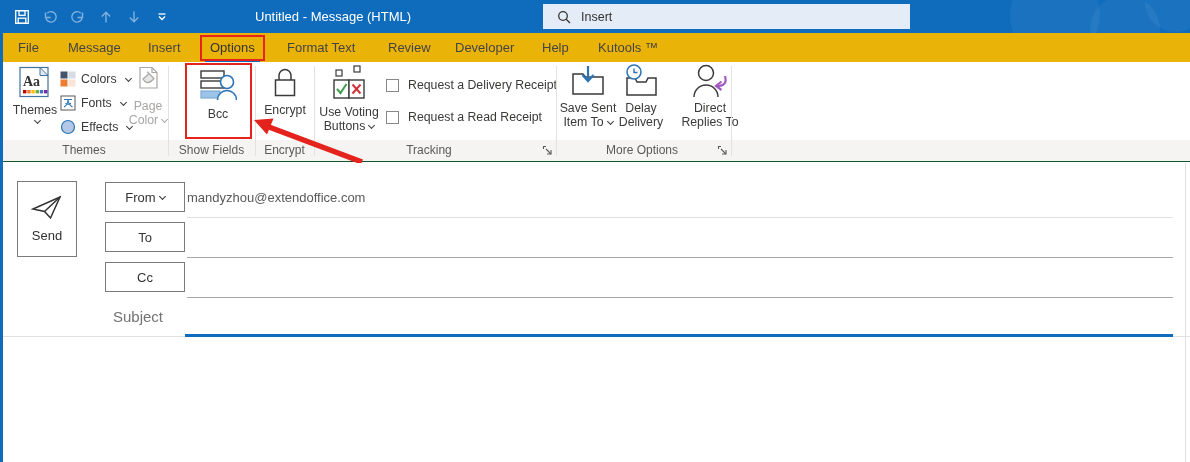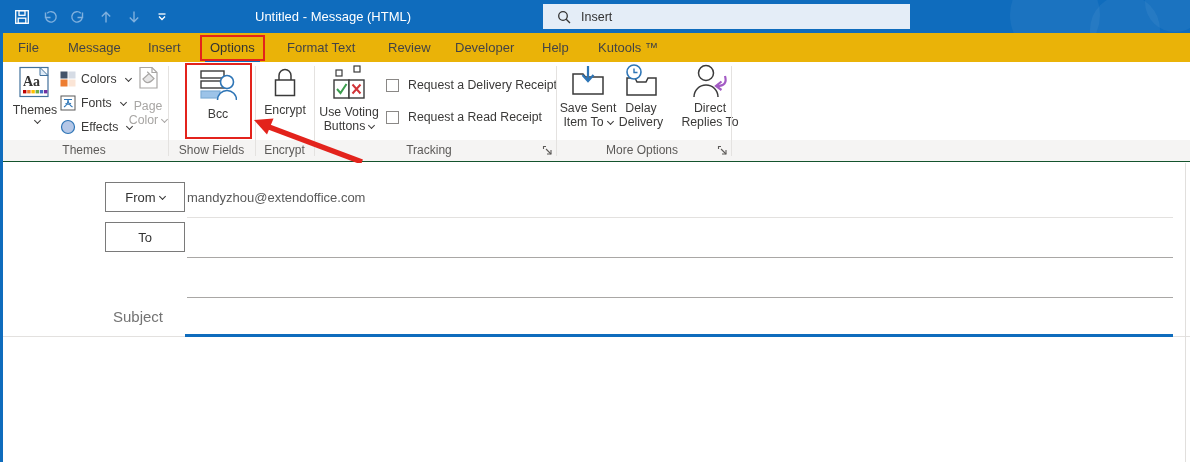--- a/index.html
+++ b/index.html
@@ -318,28 +318,40 @@
     </span>
     <div class="vsep vs5"></div>
 
     <svg class="annot-arrow" width="126" height="60" viewBox="0 0 126 60">
       <line x1="116" y1="52" x2="23" y2="17" stroke="#E3231C" stroke-width="5.5"></line>
       <polygon points="8,10 27.5,8.5 21,24.5" fill="#E3231C"></polygon>
     </svg>
   </div>
 
   <div class="compose">
+    <button class="send-btn">
+      <span>
+        <svg width="34" height="26" viewBox="0 0 34 26" fill="none" stroke="#333" stroke-width="1.5">
+          <path d="M3 14 L30 2 L20.5 23 L14.5 16.5 Z"></path>
+          <path d="M14.5 16.5 L30 2"></path>
+        </svg>
+      </span>
+      <span>Send</span>
+    </button>
 
     <button class="field-btn fb-from">
       <span>From</span>
       <span class="chev"></span>
     </button>
     <button class="field-btn fb-to">
       <span>To</span>
     </button>
+    <button class="field-btn fb-cc">
+      <span>Cc</span>
+    </button>
 
     <div class="field-input fi-from"></div>
     <div class="from-value">mandyzhou@extendoffice.com</div>
     <div class="field-line fl-from"></div>
 
     <div class="field-input fi-to"></div>
     <div class="field-line fl-to"></div>
 
     <div class="field-input fi-cc"></div>
     <div class="field-line fl-cc"></div>

